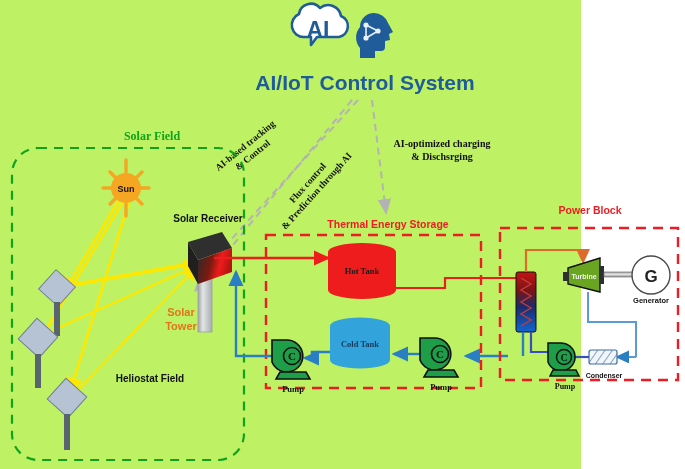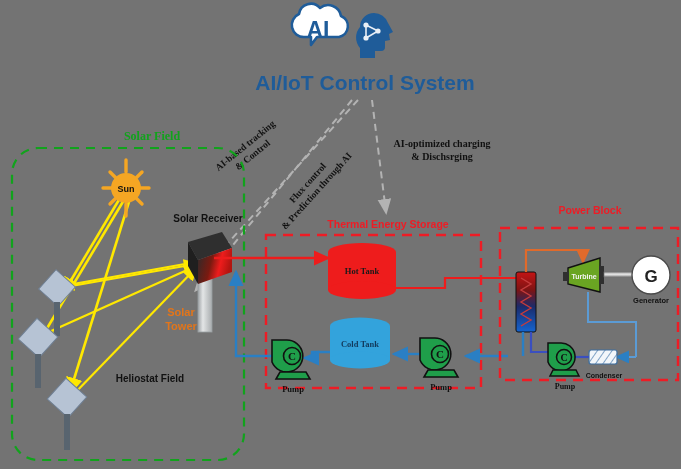--- a/index.html
+++ b/index.html
@@ -1,18 +1,18 @@
 <!DOCTYPE html>
 <html><head>
 <meta charset="utf-8">
 <style>
   html,body{margin:0;padding:0;background:#fff;}
   body{width:685px;height:469px;overflow:hidden;
        font-family:"Liberation Sans",sans-serif;}
-  #stage{position:relative;width:681px;height:469px;background:#737373;}
+  #stage{position:relative;width:581px;height:469px;background:#bef264;}
   svg{display:block;}
   .lbl-serif{font-family:"Liberation Serif",serif;font-weight:bold;}
   .lbl-sans{font-family:"Liberation Sans",sans-serif;font-weight:bold;}
 </style>
 </head>
 <body>
 
 <div id="stage">
 <svg width="685" height="469" viewBox="0 0 685 469" xmlns="http://www.w3.org/2000/svg">
   <defs>

